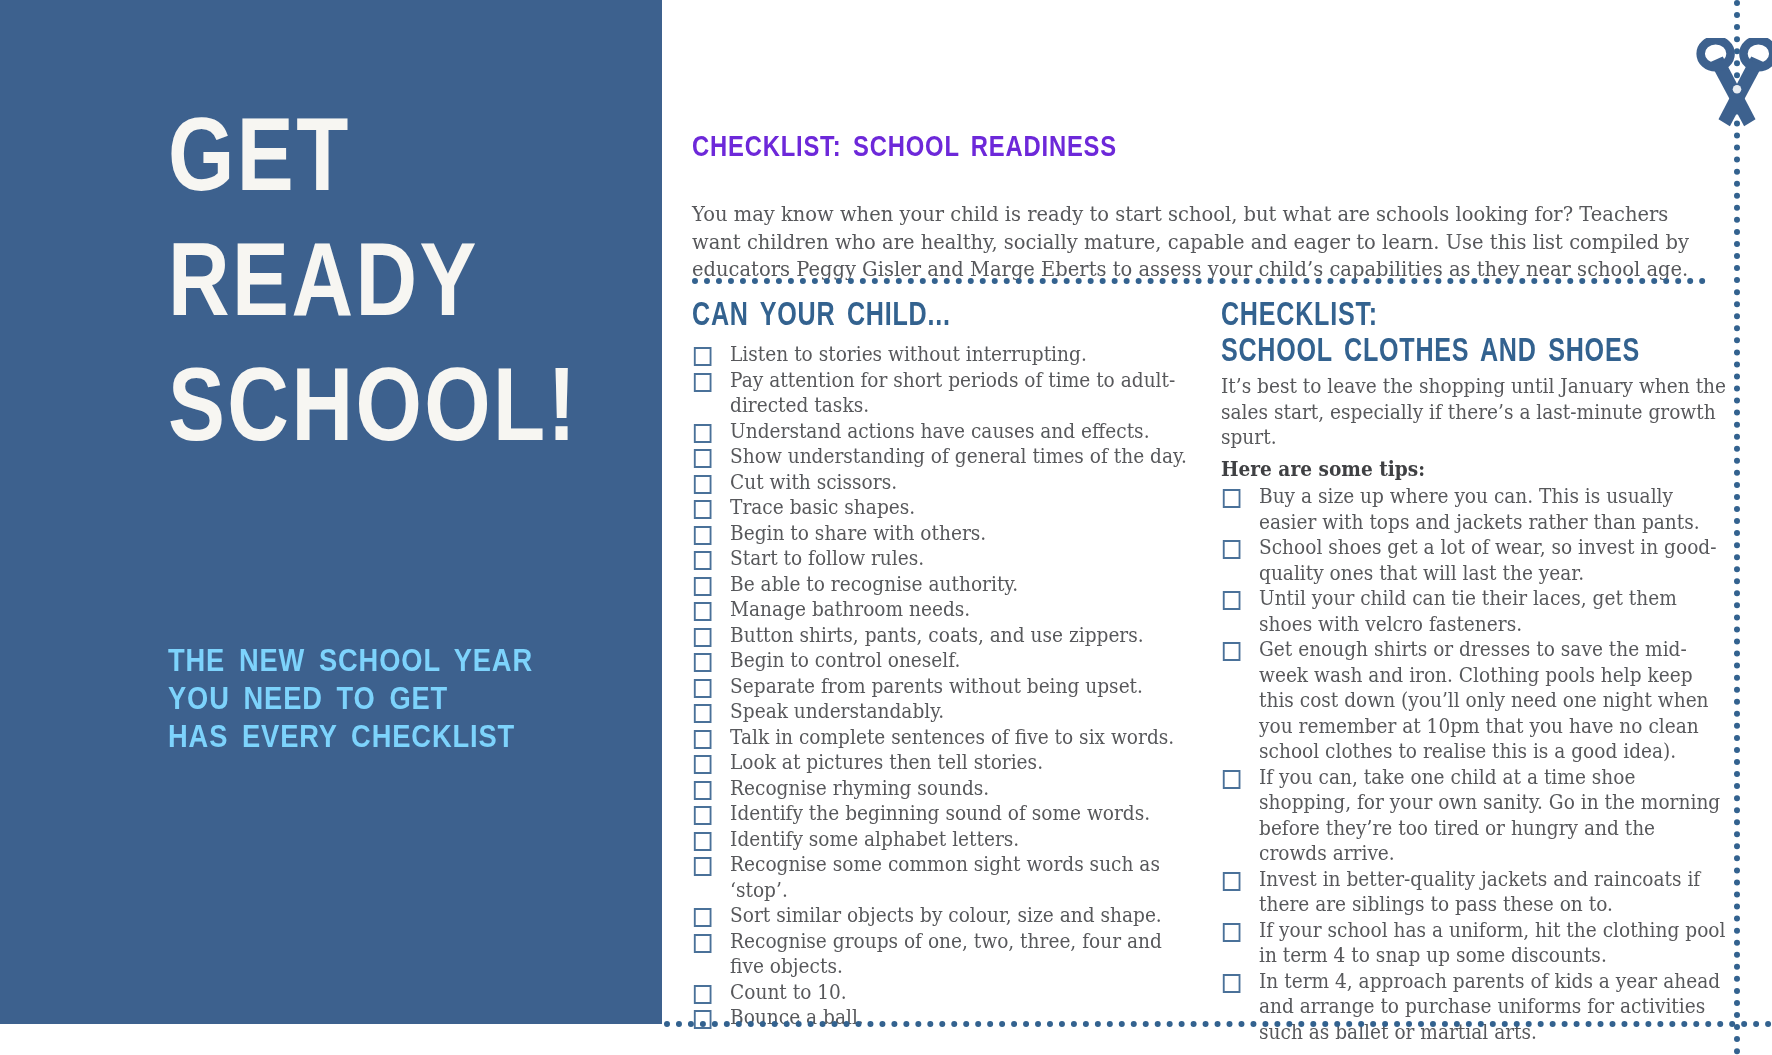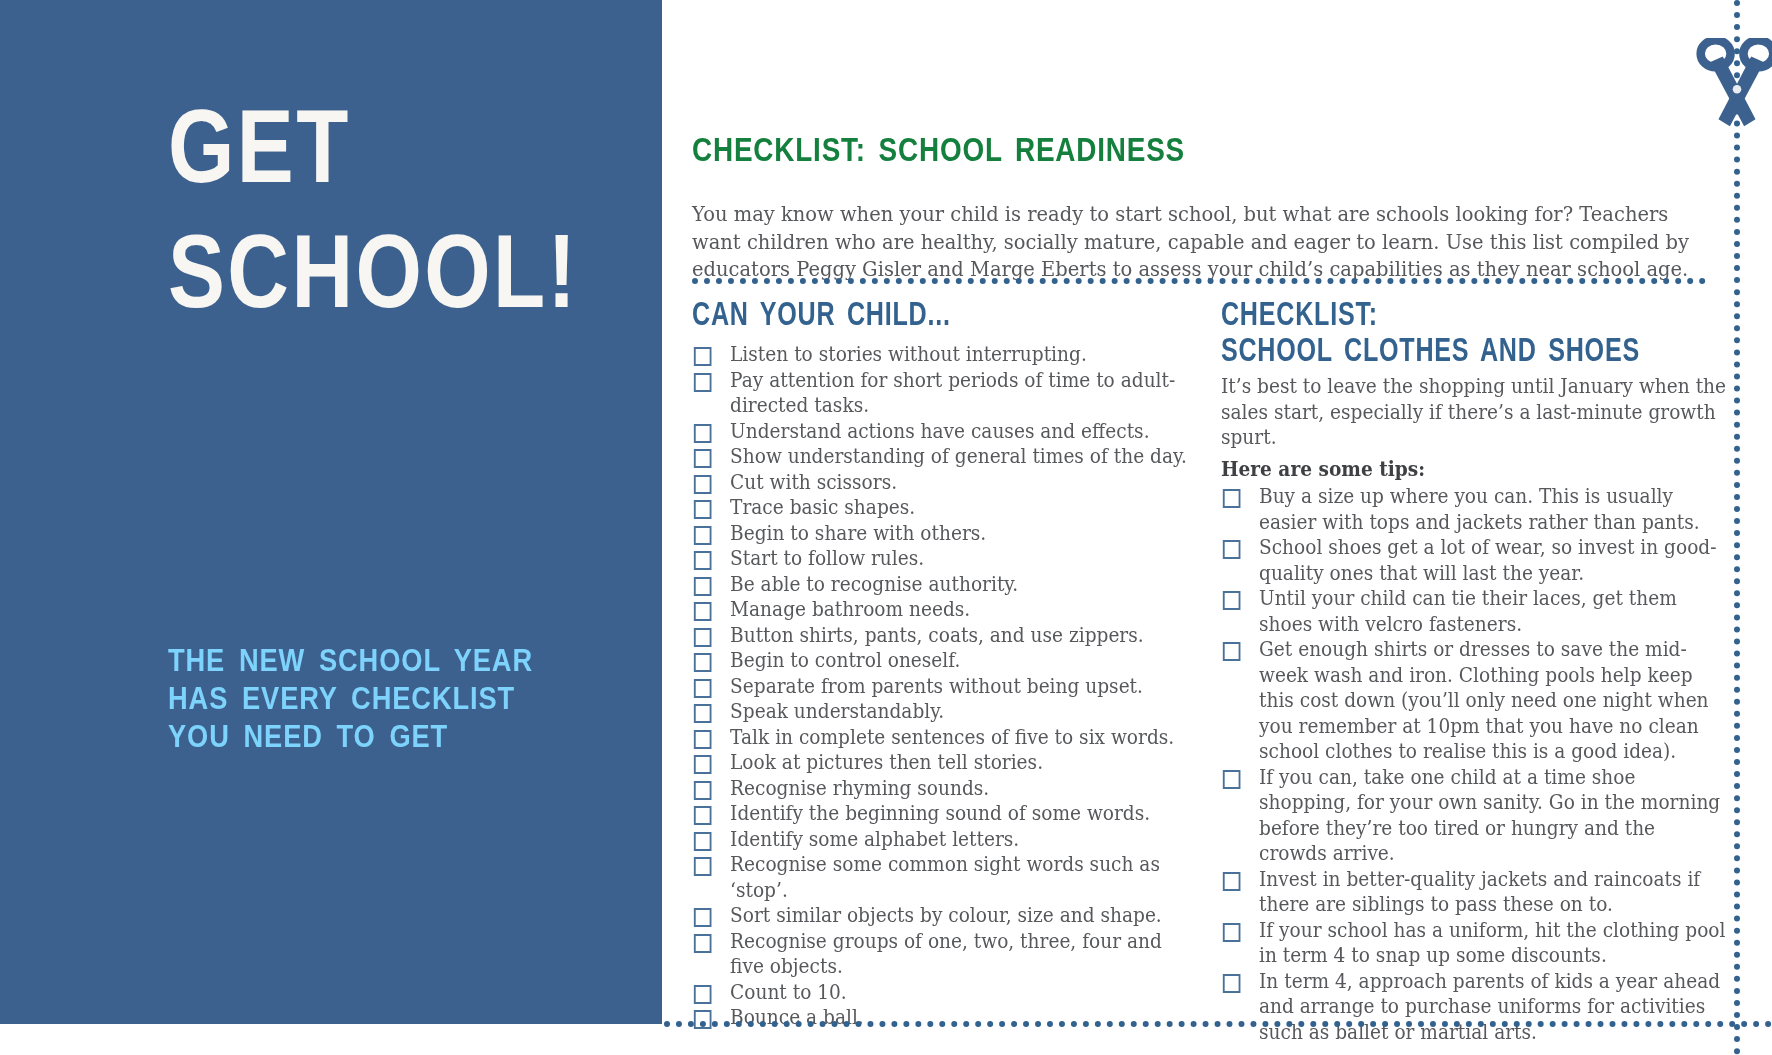--- a/index.html
+++ b/index.html
@@ -7,37 +7,37 @@
     width:1772px;height:1055px;position:relative;overflow:hidden;
     background:#ffffff;
     font-family:"DejaVu Serif", serif;
   }
   
   .blue-panel{
     position:absolute;left:0;top:0;width:662px;height:1024px;
     background:#3d618e;
   }
   .big-title{
-    position:absolute;left:168px;top:84px;
+    position:absolute;left:168px;top:92px;
     color:#f7f6f2;font-family:"Liberation Sans",sans-serif;font-weight:bold;
     font-size:104px;line-height:125px;letter-spacing:3px;
   }
   .big-title .line{display:block;}
   .condense{display:inline-block;transform:scaleX(.82);transform-origin:left center;white-space:nowrap;}
   .subtitle{
     position:absolute;left:168px;top:642px;
     color:#7dd3fc;font-family:"Liberation Sans",sans-serif;font-weight:bold;
     font-size:31px;line-height:38px;letter-spacing:1px;word-spacing:6px;
   }
   
   .content{position:absolute;left:692px;top:0;width:1045px;height:1055px;}
   .main-heading{
     position:absolute;left:0;top:130px;
-    color:#15803d;font-family:"Liberation Sans",sans-serif;font-weight:bold;
-    font-size:34px;letter-spacing:1px;word-spacing:5px;white-space:nowrap;
+    color:#6d28d9;font-family:"Liberation Sans",sans-serif;font-weight:bold;
+    font-size:29px;letter-spacing:1px;word-spacing:5px;white-space:nowrap;
   }
   .intro{
     position:absolute;left:0;top:180px;width:1094px;
     transform:scaleX(.928);transform-origin:left top;
     color:#57585b;font-size:21px;line-height:27.5px;
   }
   .divider{
     position:absolute;left:0;top:278px;width:1014px;height:0;
     border-top:6px dotted #33628f;
   }
@@ -74,27 +74,28 @@
   }
   .scissors{position:absolute;left:1692px;top:38px;width:90px;height:114px;}
 </style>
 </head>
 <body>
 
 <div class="blue-panel">
   <div class="big-title">
 
   <span class="line"><span class="condense">GET</span></span>
+      <span class="line"><span class="condense">READY</span></span>
       <span class="line"><span class="condense">SCHOOL!</span></span>
     </div>
   <div class="subtitle">
 
   <span class="line" style="display:block"><span class="condense" style="transform:scaleX(.88)">THE NEW SCHOOL YEAR</span></span>
+      <span class="line" style="display:block"><span class="condense" style="transform:scaleX(.88)">YOU NEED TO GET</span></span>
       <span class="line" style="display:block"><span class="condense" style="transform:scaleX(.88)">HAS EVERY CHECKLIST</span></span>
-      <span class="line" style="display:block"><span class="condense" style="transform:scaleX(.88)">YOU NEED TO GET</span></span>
     </div>
 </div>
 
 <div class="content">
 
   <div class="main-heading">
     <span class="condense">CHECKLIST: SCHOOL READINESS</span>
   </div>
 
   <p class="intro">You may know when your child is ready to start school, but what are schools looking for? Teachers want children who are healthy, socially mature, capable and eager to learn. Use this list compiled by educators Peggy Gisler and Marge Eberts to assess your child’s capabilities as they near school age.</p>

